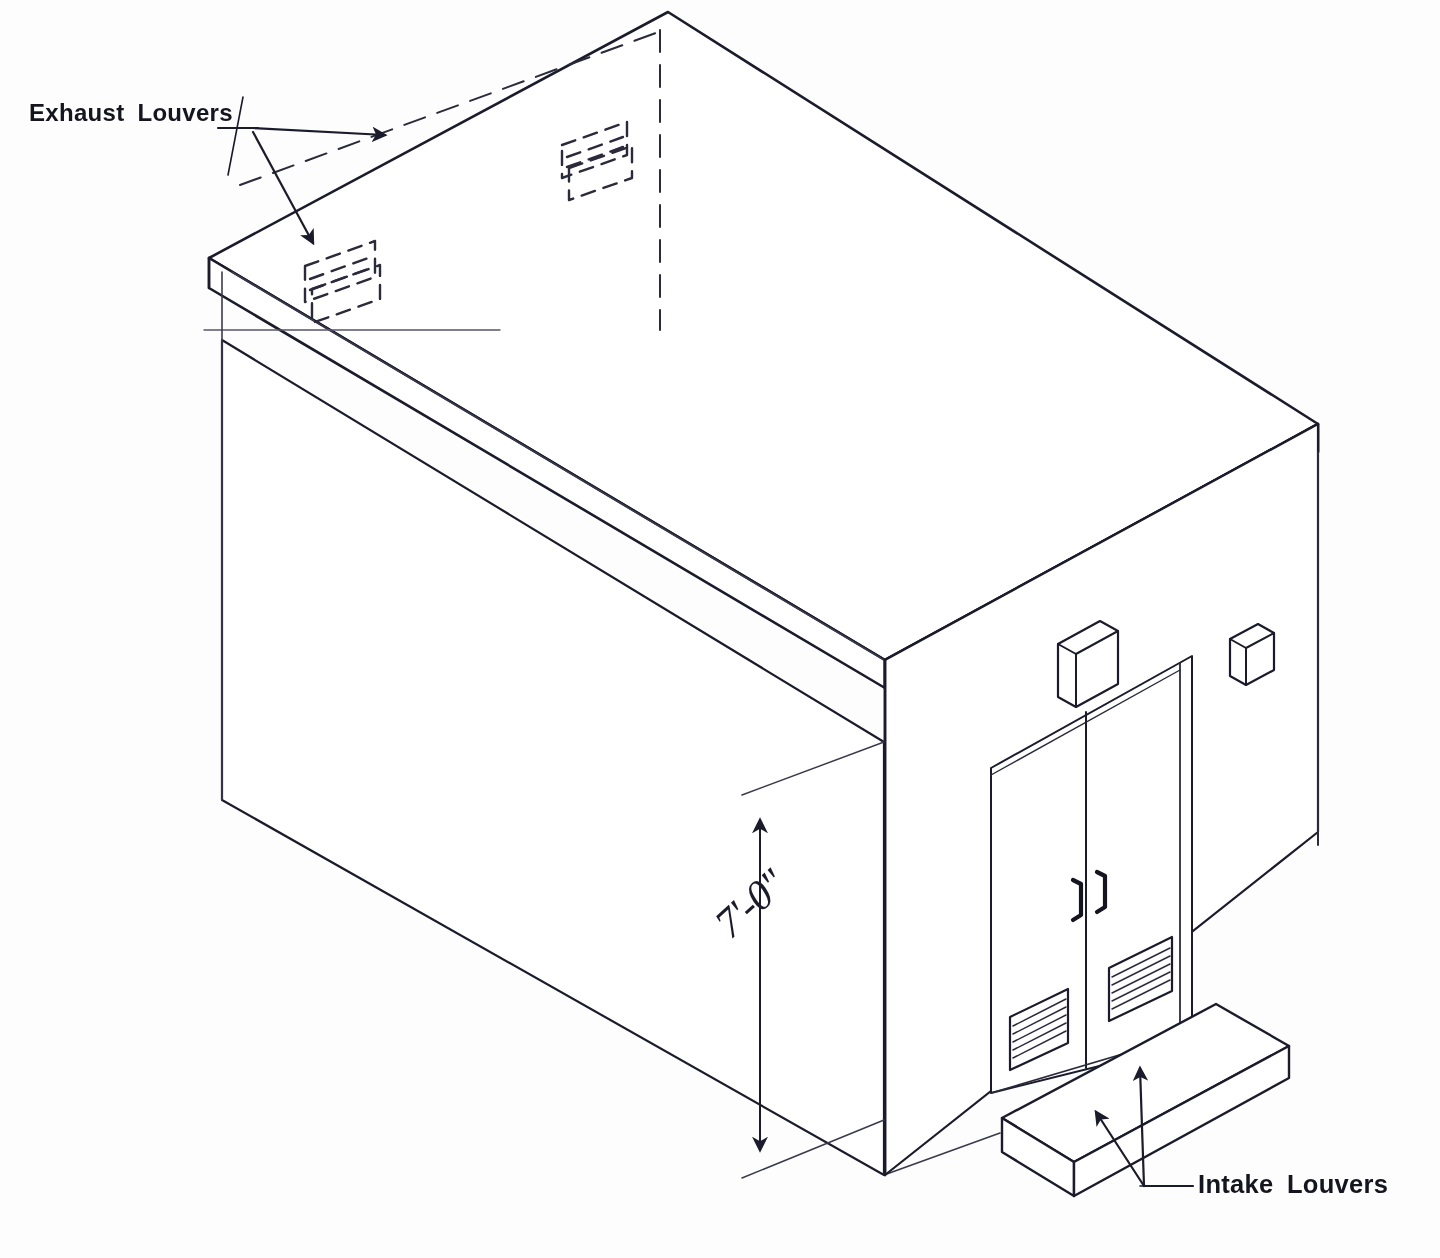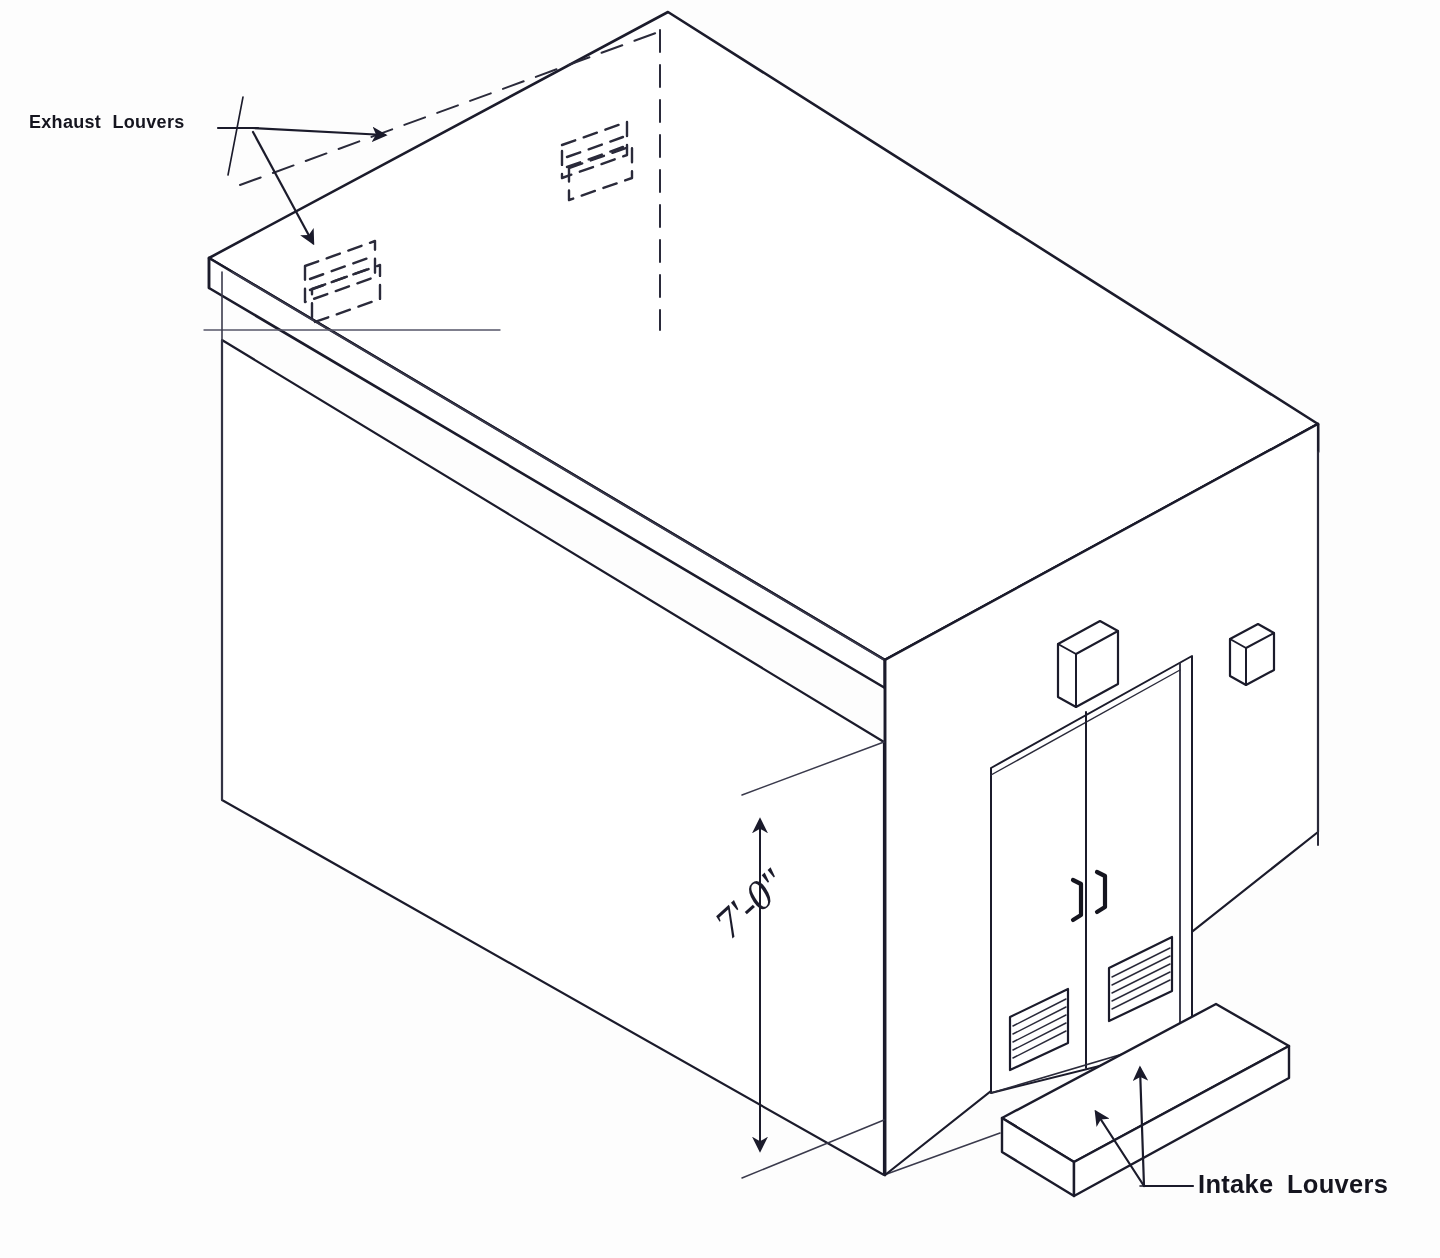--- a/index.html
+++ b/index.html
@@ -26,22 +26,22 @@
   }
   .lbl {
     position: absolute;
     font-family: "Liberation Sans", sans-serif;
     color: #15151f;
     white-space: nowrap;
     letter-spacing: 0.3px;
   }
   #label-exhaust {
     left: 29px;
-    top: 112px;
-    font-size: 18px;
+    top: 99px;
+    font-size: 24px;
     font-weight: 600;
     word-spacing: 6px;
   }
   #label-intake {
     left: 1198px;
     top: 1170px;
     font-size: 25.5px;
     font-weight: 600;
     word-spacing: 6px;
   }

